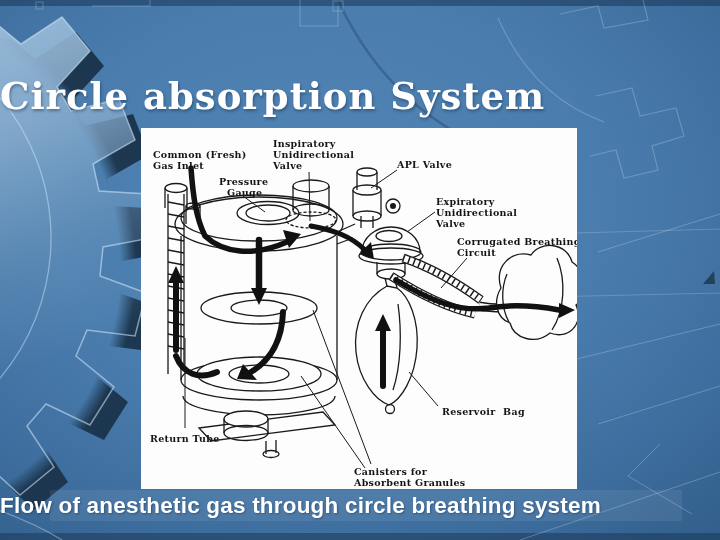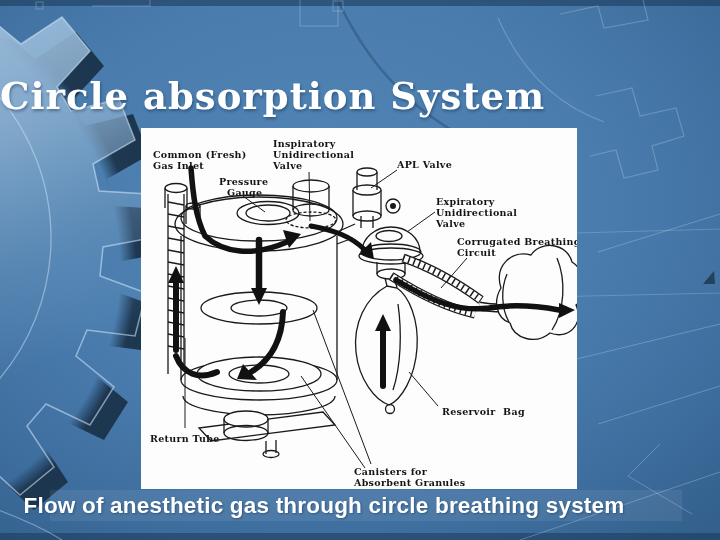--- a/index.html
+++ b/index.html
@@ -7,21 +7,21 @@
          font-family:"Liberation Sans",sans-serif;background:#4a7dae;}
   .bg{position:absolute;left:0;top:0;width:720px;height:540px;display:block;}
   .title{position:absolute;left:0;top:34px;width:720px;text-align:left;
          font-family:"DejaVu Serif","Liberation Serif",serif;
          font-size:37px;font-weight:600;letter-spacing:1px;color:#ffffff;
          text-shadow:1px 2px 3px rgba(15,40,70,0.45);margin-top:40px;}
   .figure{position:absolute;left:141px;top:128px;width:436px;height:361px;
           background:#fdfdfd;}
   .figure svg{display:block;width:436px;height:361px;}
   .caption{position:absolute;left:0;top:489px;width:648px;height:40px;
-           text-align:center;font-size:22.5px;font-weight:bold;color:#ffffff;
+           font-size:22.5px;font-weight:bold;color:#ffffff;
            line-height:34px;letter-spacing:0.2px;
            text-shadow:1px 1px 2px rgba(15,40,70,0.4);}
   .caption-band{position:absolute;left:50px;top:490px;width:632px;height:31px;
            background:rgba(255,255,255,0.07);}
   .dlabel{font-family:"DejaVu Serif","Liberation Serif",serif;
           font-size:9.5px;font-weight:bold;fill:#141414;letter-spacing:0.3px;}
   .ink{stroke:#1a1a1a;fill:none;stroke-width:1.3;}
   .inkf{stroke:#1a1a1a;fill:#fdfdfd;stroke-width:1.3;}
   .flow{stroke:#111;fill:none;stroke-linecap:round;}
   .leader{stroke:#1a1a1a;fill:none;stroke-width:1;}

